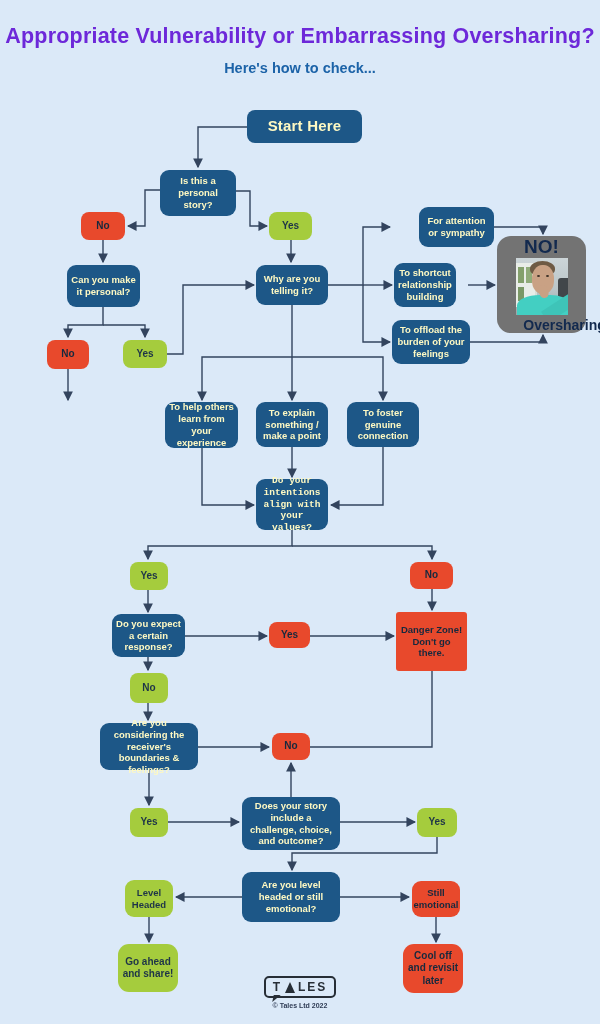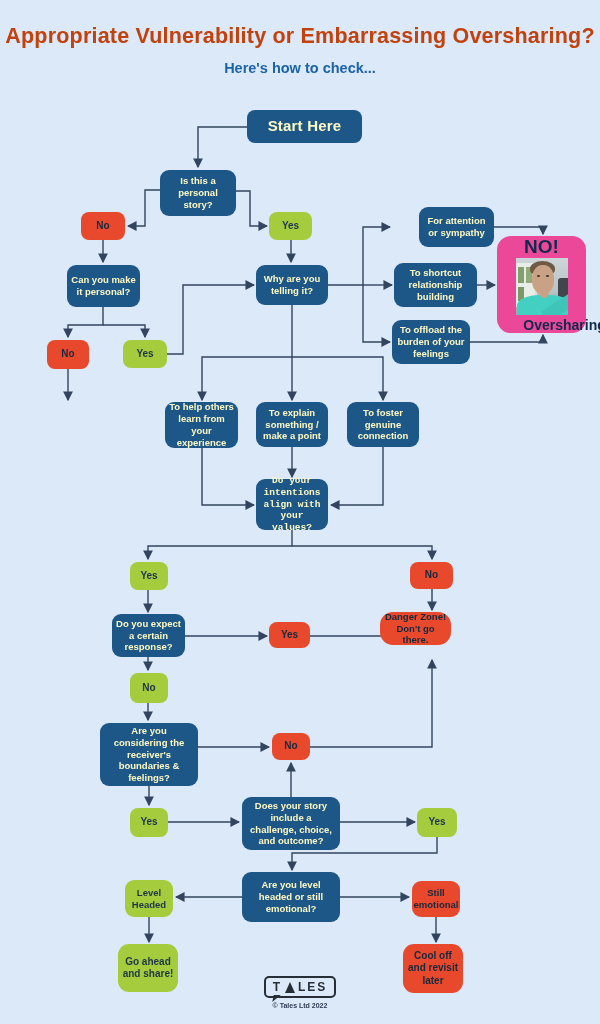--- a/index.html
+++ b/index.html
@@ -1,31 +1,31 @@
 <!DOCTYPE html>
 <html><head>
 <meta charset="utf-8">
 <style>
   html,body{margin:0;padding:0;}
   body{width:600px;height:1024px;background:#dbe9f8;font-family:"Liberation Sans",sans-serif;overflow:hidden;}
   .canvas{position:relative;width:600px;height:1024px;}
   .page-title{position:absolute;left:0;top:24px;width:600px;text-align:center;
-    font-size:21.5px;font-weight:800;color:#c2410c;letter-spacing:0.2px;}
+    font-size:21.5px;font-weight:800;color:#6d28d9;letter-spacing:0.2px;}
   .page-subtitle{position:absolute;left:0;top:60px;width:600px;text-align:center;
     font-size:14.5px;font-weight:700;color:#1c63a8;}
   svg.connectors{position:absolute;left:0;top:0;}
   .node{position:absolute;display:flex;align-items:center;justify-content:center;text-align:center;
     font-weight:700;border-radius:9px;line-height:1.25;box-sizing:border-box;padding:2px 4px;font-size:9.5px;}
   .blue{background:#1d5787;color:#fef9c3;}
   .green{background:#a5cc3d;color:#1e3448;}
   .orange{background:#e8492c;color:#16293e;}
   .sm{font-size:10px;border-radius:8px;}
   .start{font-size:15px;border-radius:8px;letter-spacing:0.2px;}
   .fs10{font-size:10px;}
-  .nobox{position:absolute;left:497px;top:236px;width:89px;height:97px;background:#ec4899;
+  .nobox{position:absolute;left:497px;top:236px;width:89px;height:97px;background:#737373;
     border-radius:14px;display:flex;flex-direction:column;align-items:center;box-sizing:border-box;padding-top:1px;}
   .no-title{font-size:19px;font-weight:800;color:#12294e;line-height:1.1;}
   .photo{position:relative;width:52px;height:61px;overflow:hidden;background:linear-gradient(180deg,#ccd5d8 0%,#bac5c8 55%,#9ba6a9 100%);}
   .photo .window{position:absolute;left:0;top:5px;width:19px;height:44px;background:#e9ede8;border-right:2px solid #d9dfd8;}
   .photo .pane1{position:absolute;left:2px;top:9px;width:6px;height:16px;background:#84a06c;}
   .photo .pane2{position:absolute;left:10px;top:9px;width:6px;height:16px;background:#90ab79;}
   .photo .pane3{position:absolute;left:2px;top:29px;width:6px;height:14px;background:#7b9866;}
   .photo .chair{position:absolute;right:-2px;top:20px;width:12px;height:45px;background:#41464a;border-radius:3px;}
   .photo .hair{position:absolute;left:14px;top:3px;width:25px;height:15px;background:#6e5a44;border-radius:50% 50% 40% 40%;}
   .photo .face{position:absolute;left:16px;top:7px;width:22px;height:29px;background:#c9a184;border-radius:46%;}
@@ -103,21 +103,21 @@
   <div class="node blue start" style="left:247px;top:110px;width:115px;height:33px;">Start Here</div>
   <div class="node blue" style="left:160px;top:170px;width:76px;height:46px;">Is this a personal story?</div>
   <div class="node orange sm" style="left:81px;top:212px;width:44px;height:28px;">No</div>
   <div class="node green sm" style="left:269px;top:212px;width:43px;height:28px;">Yes</div>
   <div class="node blue" style="left:67px;top:265px;width:73px;height:42px;">Can you make it personal?</div>
   <div class="node blue" style="left:256px;top:265px;width:72px;height:40px;">Why are you telling it?</div>
   <div class="node orange sm" style="left:47px;top:340px;width:42px;height:29px;">No</div>
   <div class="node green sm" style="left:123px;top:340px;width:44px;height:28px;">Yes</div>
 
   <div class="node blue" style="left:393px;top:207px;width:75px;height:40px;margin-left:26px;">For attention or sympathy</div>
-  <div class="node blue" style="left:394px;top:263px;width:83px;height:44px;">To shortcut relationship building</div>
+  <div class="node blue" style="left:394px;top:263px;width:62px;height:44px;">To shortcut relationship building</div>
   <div class="node blue" style="left:392px;top:320px;width:78px;height:44px;">To offload the burden of your feelings</div>
 
   <div class="nobox">
     <div class="no-title">NO!</div>
     <div class="photo">
       <div class="window"></div>
       <div class="pane1"></div>
       <div class="pane2"></div>
       <div class="pane3"></div>
       <div class="chair"></div>
@@ -134,23 +134,23 @@
 
   <div class="node blue" style="left:165px;top:402px;width:73px;height:46px;">To help others learn from your experience</div>
   <div class="node blue" style="left:256px;top:402px;width:72px;height:45px;">To explain something / make a point</div>
   <div class="node blue" style="left:347px;top:402px;width:72px;height:45px;">To foster genuine connection</div>
   <div class="node blue" style="left:256px;top:479px;width:72px;height:51px;font-family:Liberation Mono, monospace;">Do your intentions align with your values?</div>
 
   <div class="node green sm" style="left:130px;top:562px;width:38px;height:28px;">Yes</div>
   <div class="node orange sm" style="left:410px;top:562px;width:43px;height:27px;">No</div>
   <div class="node blue" style="left:112px;top:614px;width:73px;height:43px;">Do you expect a certain response?</div>
   <div class="node orange sm" style="left:269px;top:622px;width:41px;height:26px;">Yes</div>
-  <div class="node orange" style="left:380px;top:612px;width:71px;height:33px;border-radius:13px;">Danger Zone! Don't go there.</div>
+  <div class="node orange" style="left:396px;top:612px;width:71px;height:59px;border-radius:3px;">Danger Zone! Don't go there.</div>
   <div class="node green sm" style="left:130px;top:673px;width:38px;height:30px;">No</div>
-  <div class="node blue" style="left:100px;top:723px;width:98px;height:63px;">Are you considering the receiver's boundaries &amp; feelings?</div>
+  <div class="node blue" style="left:100px;top:723px;width:98px;height:47px;">Are you considering the receiver's boundaries &amp; feelings?</div>
   <div class="node orange sm" style="left:272px;top:733px;width:38px;height:27px;">No</div>
   <div class="node green sm" style="left:130px;top:808px;width:38px;height:29px;">Yes</div>
   <div class="node blue" style="left:242px;top:797px;width:98px;height:53px;">Does your story include a challenge, choice, and outcome?</div>
   <div class="node green sm" style="left:417px;top:808px;width:40px;height:29px;">Yes</div>
   <div class="node blue" style="left:242px;top:872px;width:98px;height:50px;">Are you level headed or still emotional?</div>
   <div class="node green" style="left:125px;top:880px;width:48px;height:37px;">Level Headed</div>
   <div class="node orange" style="left:412px;top:881px;width:48px;height:36px;">Still emotional</div>
   <div class="node orange fs10" style="left:403px;top:944px;width:60px;height:49px;border-radius:11px;">Cool off and revisit later</div>
   <div class="node green fs10" style="left:118px;top:944px;width:60px;height:48px;border-radius:11px;">Go ahead and share!</div>
 

